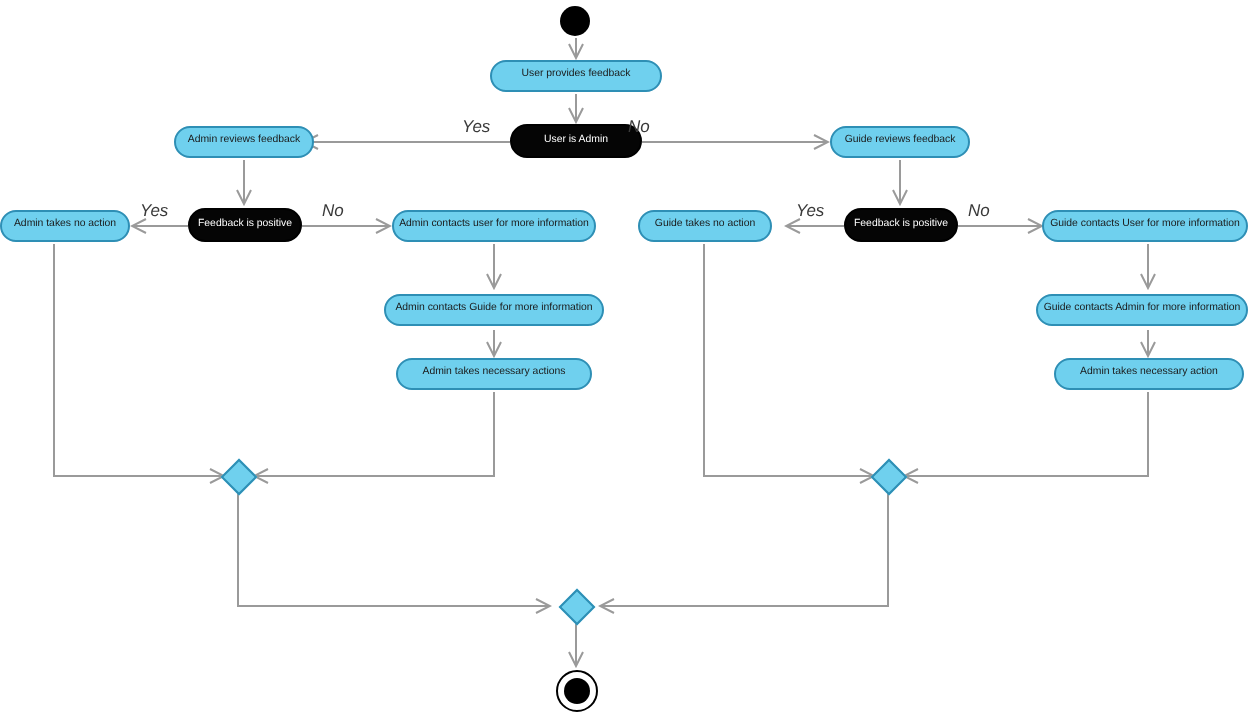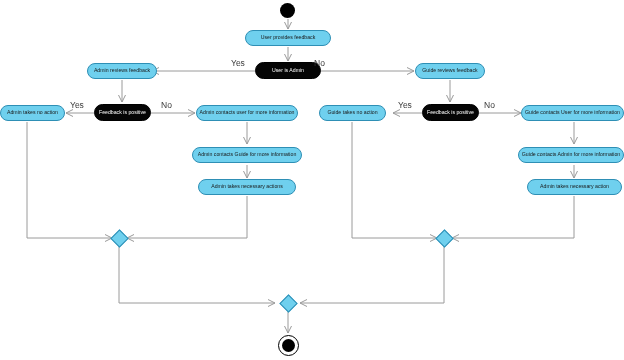--- a/index.html
+++ b/index.html
@@ -64,20 +64,21 @@
     background:#6FD0EE;
     border:1px solid #2E8FB5;
     box-sizing:border-box;
     transform:rotate(45deg);
   }
   .guard{
     position:absolute;
     font-size:8.5px;
     color:#3a3a3a;
     white-space:nowrap;
+    font-style:italic;
   }
 </style>
 </head>
 <body>
 
 <svg id="canvas" xmlns="http://www.w3.org/2000/svg" viewBox="0 0 624 360">
   <defs>
     <marker id="arw" markerWidth="9" markerHeight="9" refX="8" refY="4.5" orient="auto" markerUnits="userSpaceOnUse">
       <path d="M1,1 L8,4.5 L1,8" fill="none" stroke="#9a9a9a" stroke-width="1"></path>
     </marker>

